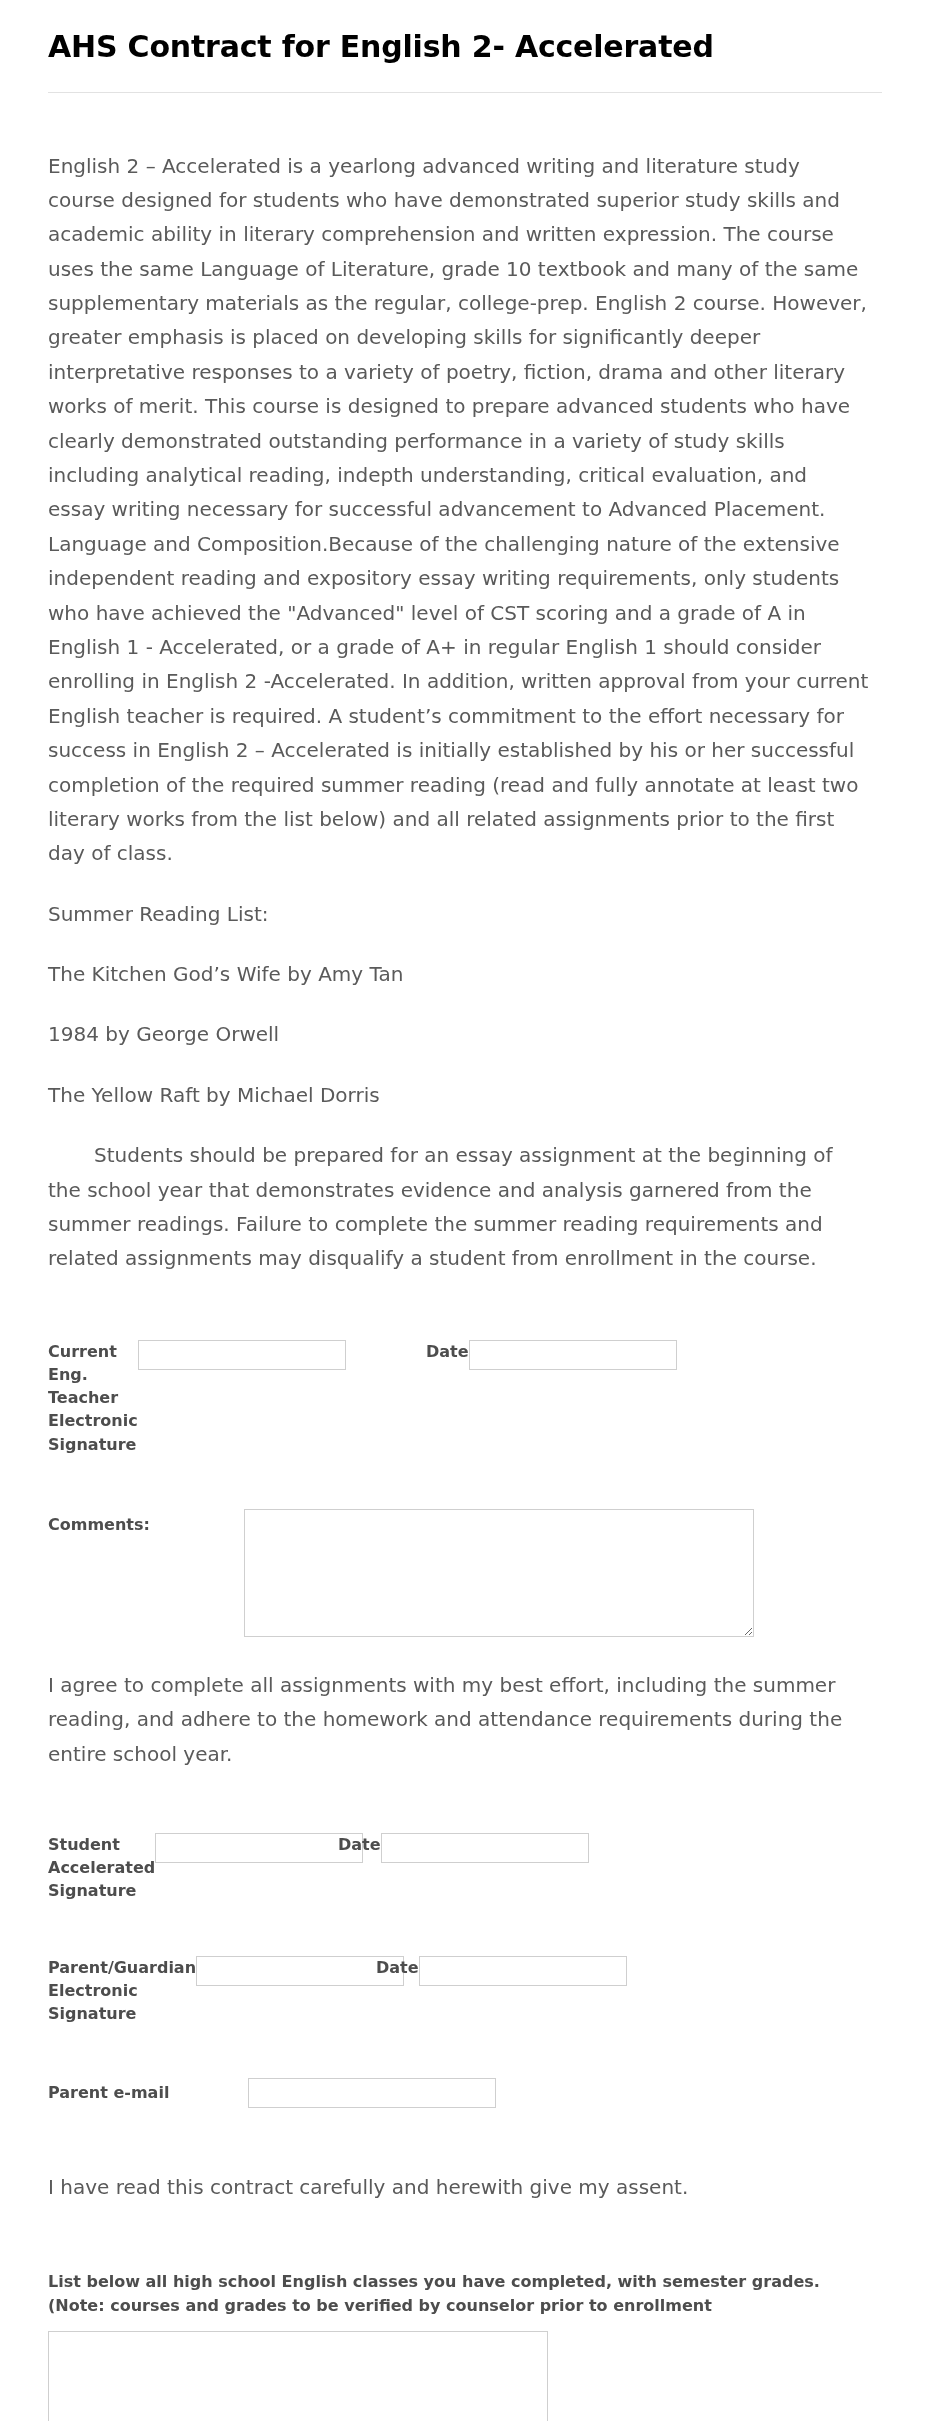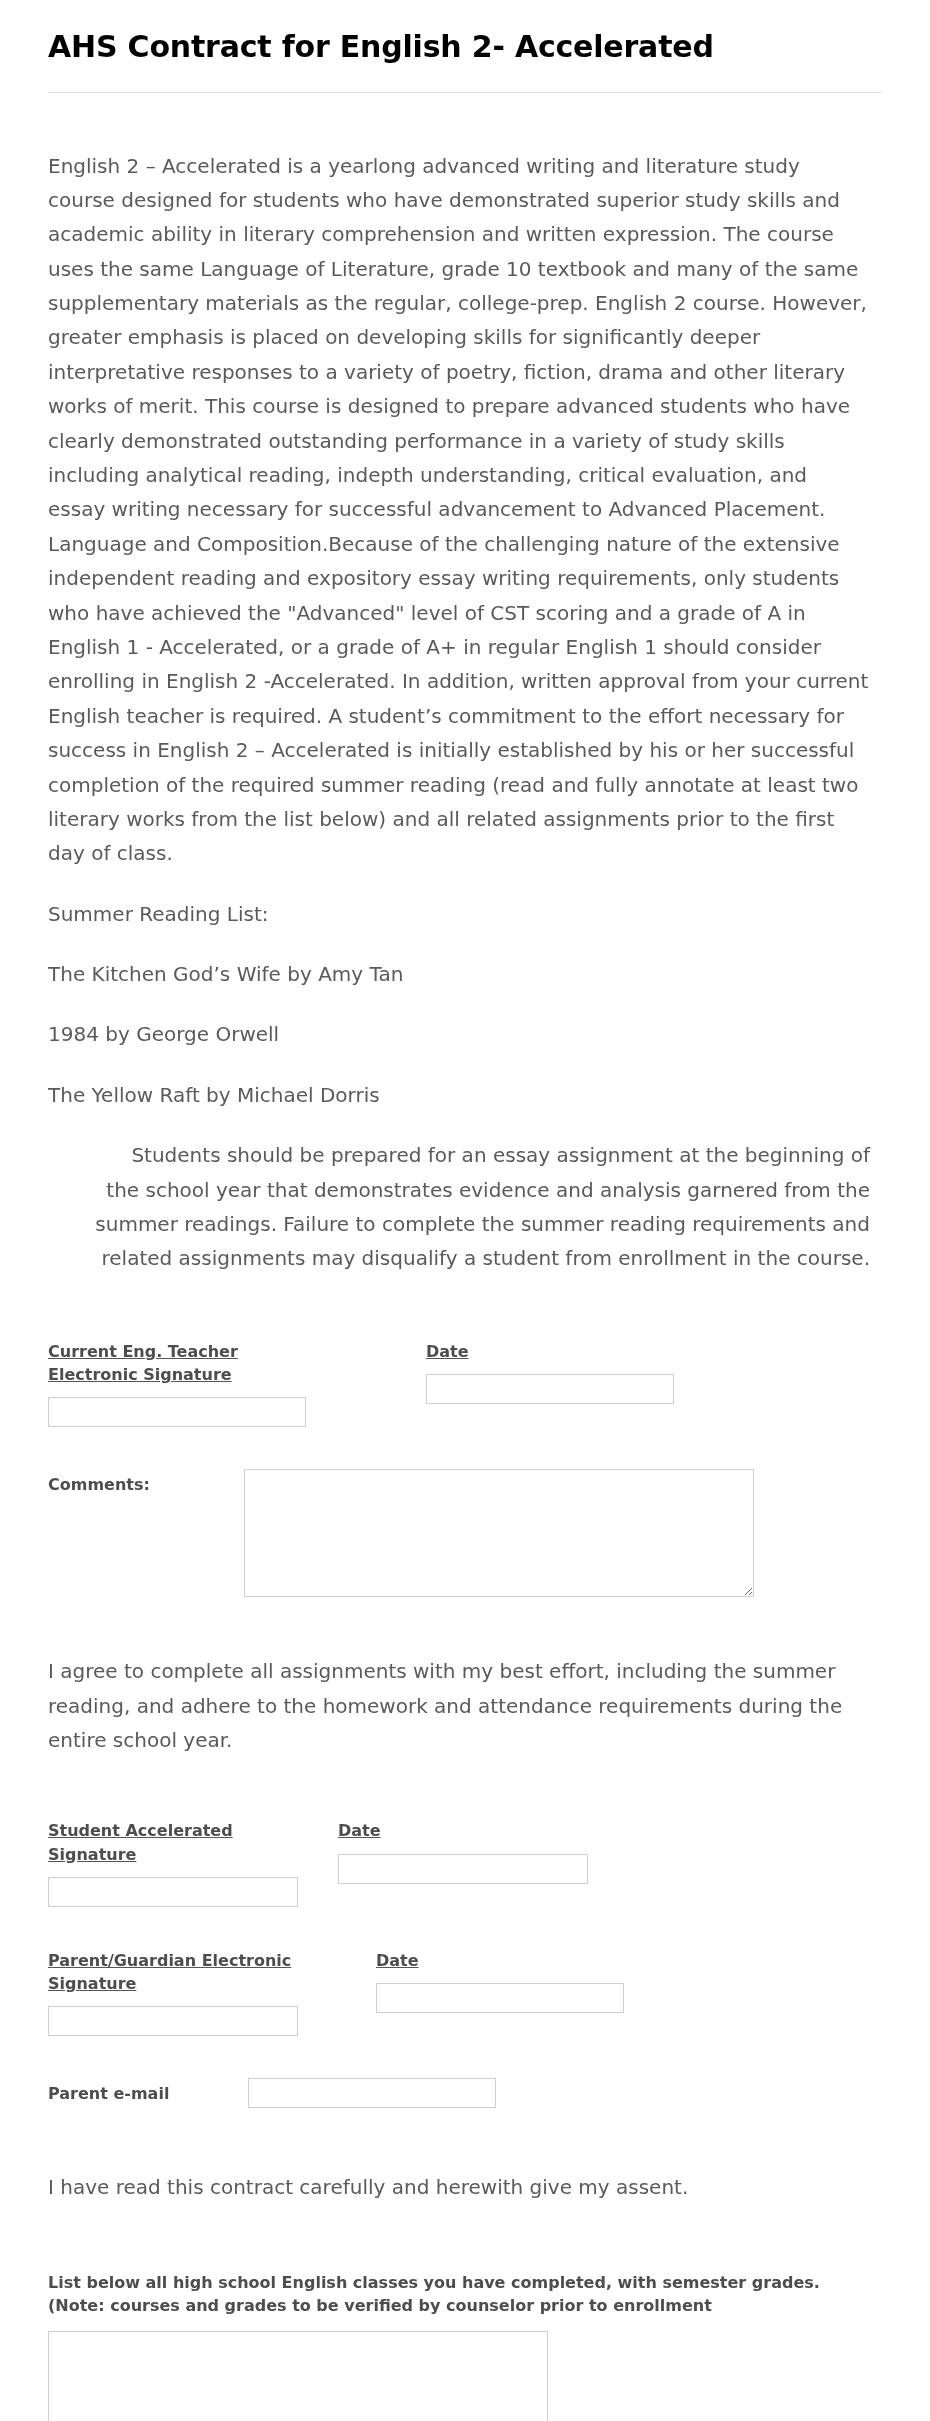--- a/index.html
+++ b/index.html
@@ -50,30 +50,28 @@
     color: #5a5a5a;
     margin: 0;
     max-width: 822px;
     text-align: left;
   }
   p.spaced {
     margin-top: 26px;
   }
   p.indent {
     text-indent: 46px;
-    text-align: right;
   }
   .row {
     display: flex;
     align-items: flex-start;
   }
   .col {
     display: flex;
-    flex-direction: column;
-    text-decoration: underline;
+    flex-direction: row;
   }
   label.fld-label,
   .fld-label {
     font-size: 16px;
     font-weight: bold;
     color: #4d4d4d;
     line-height: 1.45;
     display: block;
     margin-bottom: 11px;
     font-family: "DejaVu Sans", "Liberation Sans", sans-serif;
@@ -109,21 +107,21 @@
   .teacher-date { margin-left: 120px; width: 248px; }
   .teacher-date input { width: 248px; }
 
   
   .comments-row { margin-top: 42px; }
   .comments-label { width: 196px; padding-top: 4px; }
   .comments-label .fld-label { margin-bottom: 0; }
   .comments-ta { width: 510px; height: 128px; }
 
   
-  .agree-block { margin-top: 57px; }
+  .agree-block { margin-top: 31px; }
 
   
   .student-row { margin-top: 62px; }
   .student-sig { width: 250px; }
   .student-sig input { width: 250px; }
   .student-date { margin-left: 40px; width: 250px; }
   .student-date input { width: 250px; }
 
   
   .parent-row { margin-top: 42px; }

